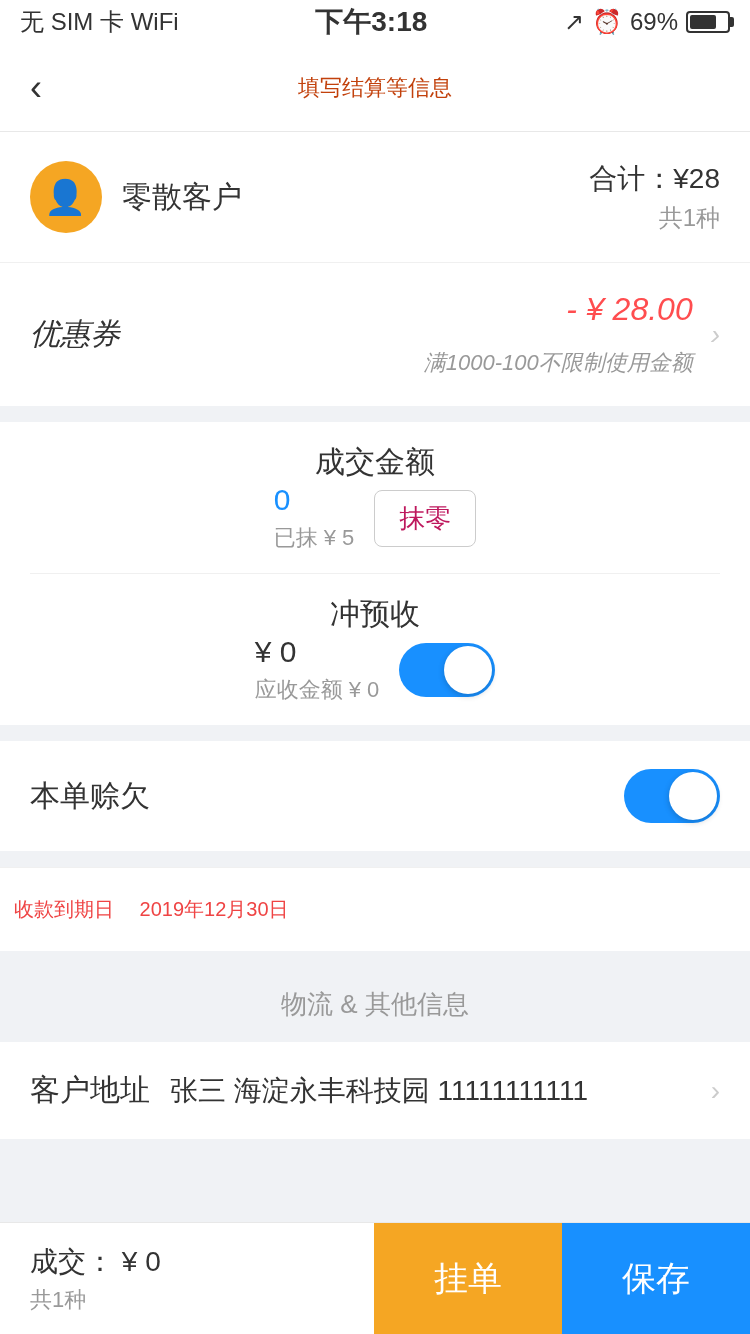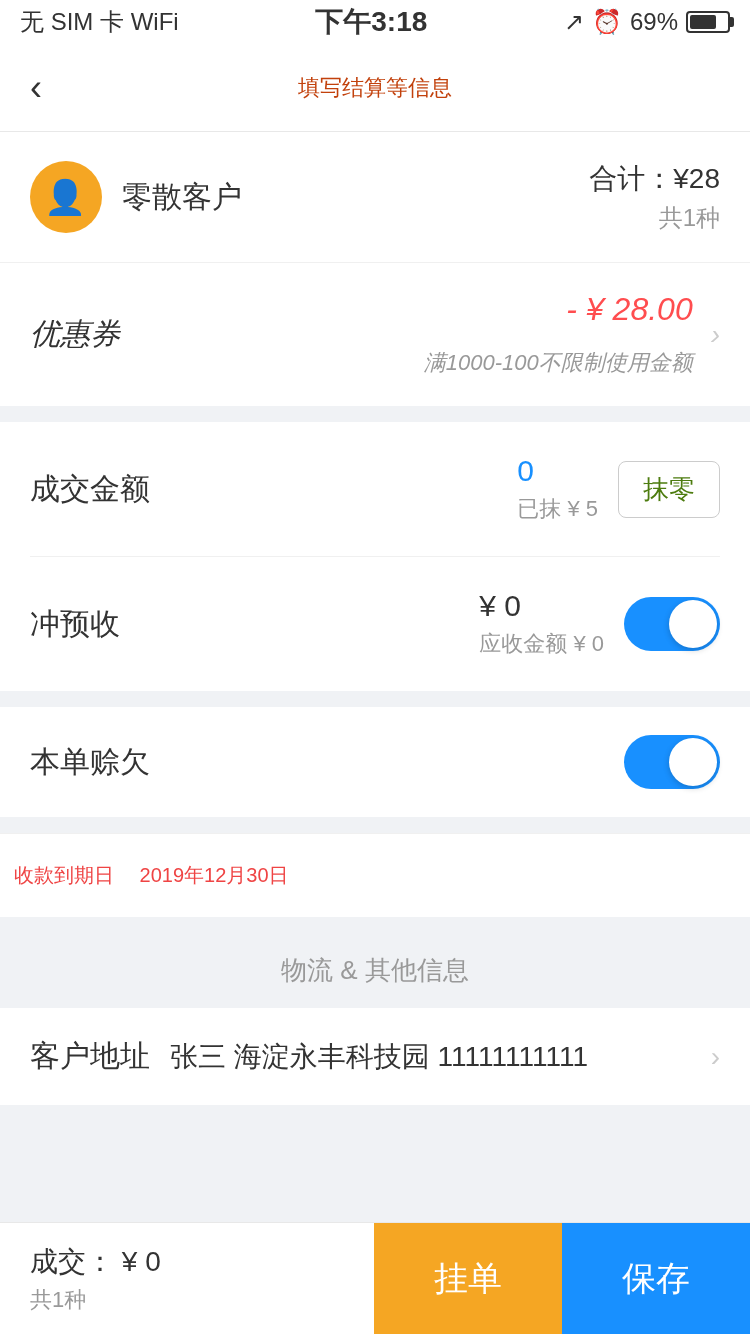--- a/index.html
+++ b/index.html
@@ -125,35 +125,36 @@
     
     .transaction-section {
       background: #fff;
       margin-bottom: 16px;
       padding: 0 30px;
     }
     .transaction-row {
       display: flex;
       align-items: center;
       justify-content: space-between;
-      padding: 32px 0;
+      padding: 20px 0;
       border-bottom: 1px solid #f0f0f0;
+      flex-direction: column;
     }
     .transaction-row:last-child { border-bottom: none; }
     .row-label { font-size: 30px; color: #333; }
     .row-right { display: flex; align-items: center; gap: 20px; }
     .row-value { font-size: 30px; color: #333; }
     .value-blue { color: #1890ff; font-size: 30px; }
     .row-sub { font-size: 22px; color: #999; margin-top: 6px; text-align: right; }
     .round-button {
       border: 1px solid #ccc;
       border-radius: 8px;
       padding: 10px 24px;
       font-size: 26px;
-      color: #4d7c0f;
+      color: #be185d;
       background: #fff;
       cursor: pointer;
     }
 
     
     .toggle {
       width: 96px; height: 54px;
       border-radius: 27px;
       background: #1890ff;
       position: relative;

